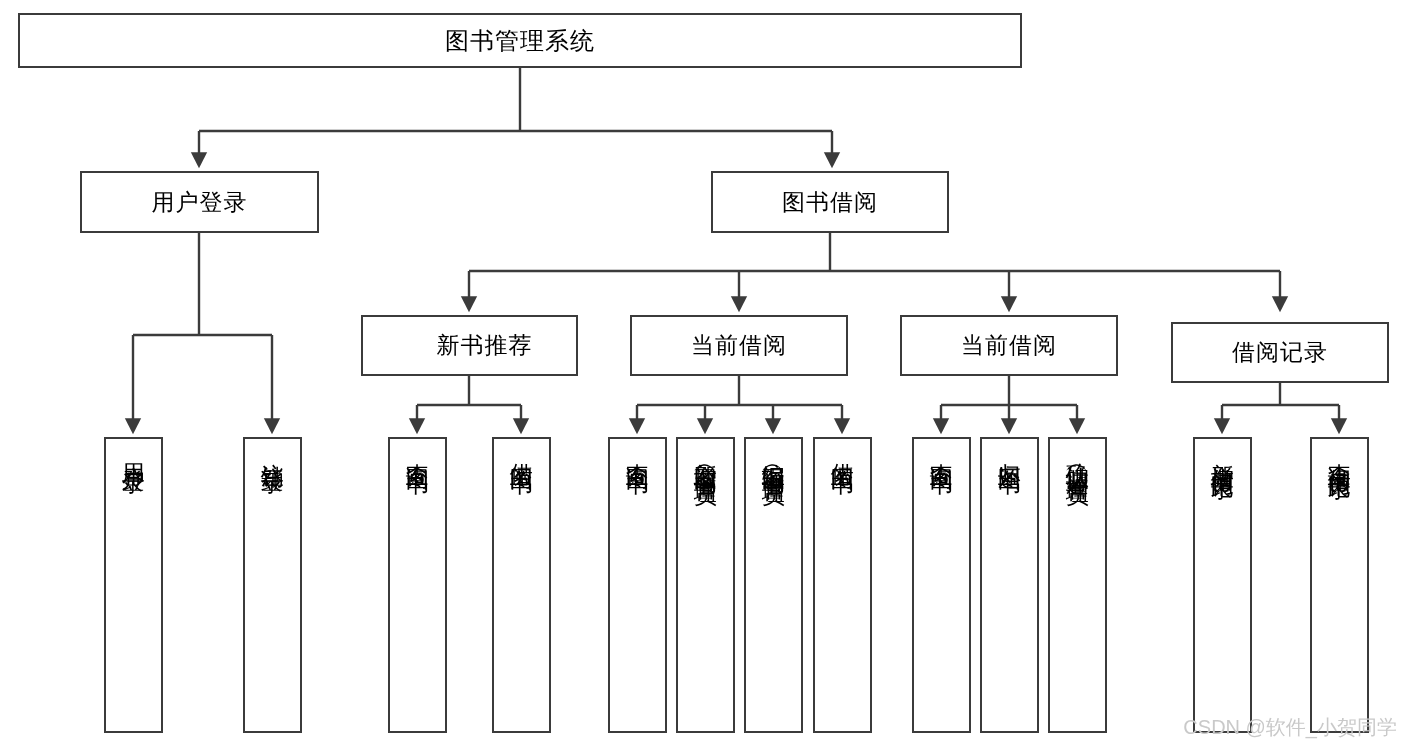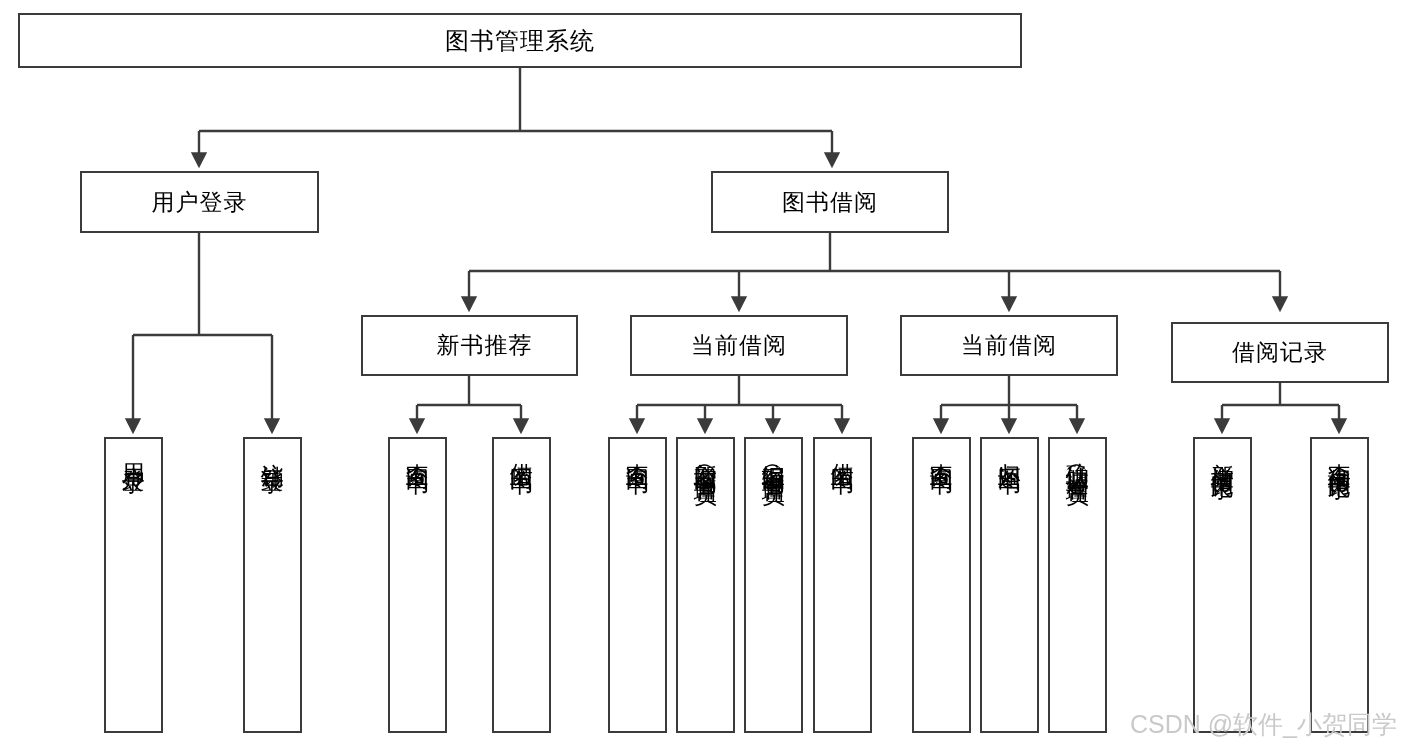--- a/index.html
+++ b/index.html
@@ -55,21 +55,21 @@
     text-orientation: upright;
     font-size: 23px;
     letter-spacing: 3px;
     white-space: nowrap;
   }
   #root-node .label { font-size: 24px; }
   .watermark {
     position: absolute;
     right: 8px;
     bottom: 6px;
-    font-size: 25px;
+    font-size: 20px;
     color: #c9c9c9;
     white-space: nowrap;
     font-family: "Liberation Sans", "DejaVu Sans", sans-serif;
   }
 </style>
 </head>
 <body>
 
 <div id="canvas">
 

